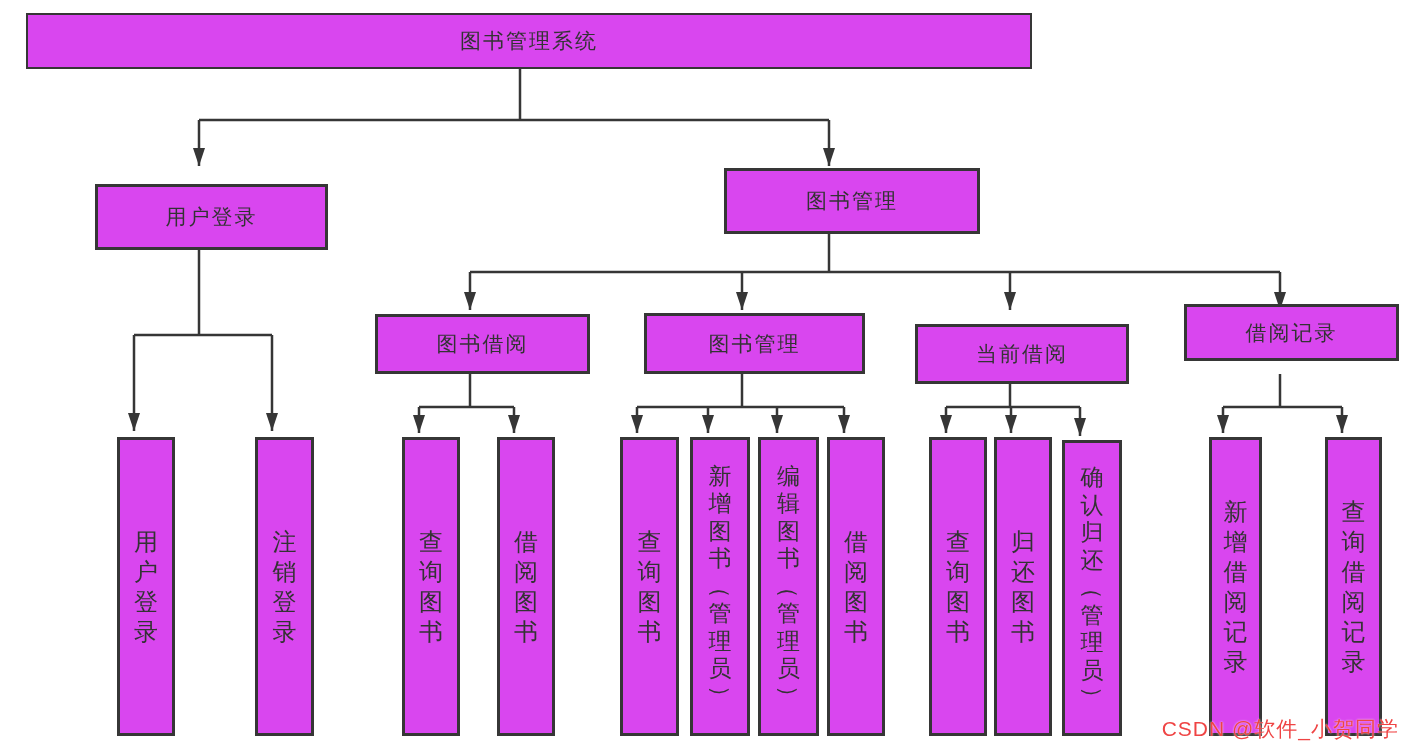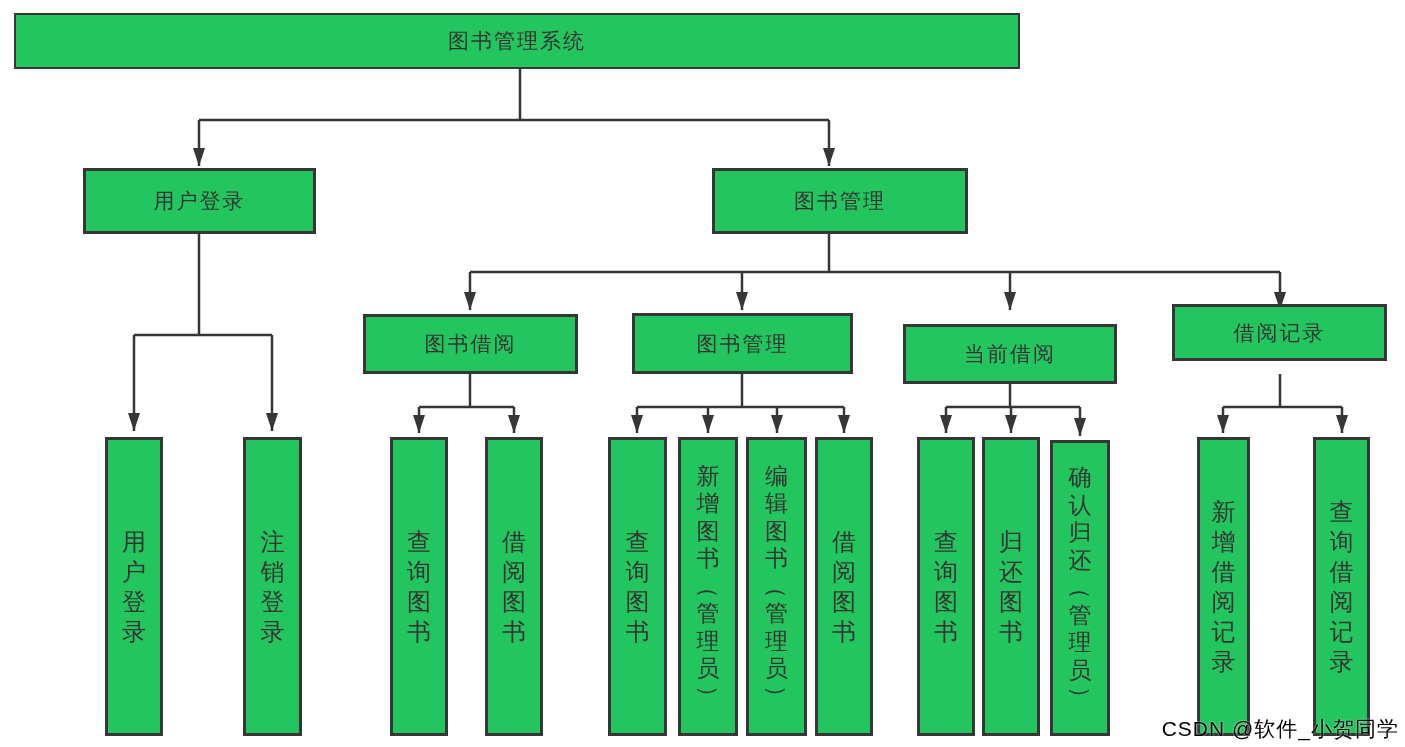--- a/index.html
+++ b/index.html
@@ -2,33 +2,33 @@
 <html><head>
 <meta charset="utf-8">
 <style>
   html,body{margin:0;padding:0;background:#ffffff;}
   .stage{
     position:relative;width:1405px;height:747px;background:#ffffff;
     font-family:"Liberation Sans","DejaVu Sans",sans-serif;overflow:hidden;
   }
   svg.wires{position:absolute;left:0;top:0;width:1405px;height:747px;}
   .node{
-    position:absolute;box-sizing:border-box;border:3px solid #363636;background:#22c55e;
-    display:flex;align-items:center;justify-content:center;color:#333333;
+    position:absolute;box-sizing:border-box;border:3px solid #363636;background:#d946ef;
+    display:flex;align-items:center;justify-content:center;color:#333333;margin-left:12px;
   }
   .lvl1{border-width:2px;}
   .hnode{font-size:21px;letter-spacing:2px;white-space:nowrap;}
   .vlabel{display:flex;flex-direction:column;align-items:center;font-size:24px;color:#333333;}
   .vc{display:block;height:30px;line-height:30px;text-align:center;}
   .vc.rot{transform:rotate(90deg);}
   .tight .vlabel{font-size:23px;}
   .tight .vc{height:27.5px;line-height:27.5px;}
   .watermark{
     position:absolute;right:6px;bottom:4px;font-size:21px;letter-spacing:1px;
-    color:#000000;text-shadow:0 0 2px rgba(255,255,255,.9);white-space:nowrap;
+    color:#ef4444;text-shadow:0 0 2px rgba(255,255,255,.9);white-space:nowrap;
   }
 </style>
 </head>
 <body>
 
 <div class="stage">
 
   <svg class="wires" viewBox="0 0 1405 747" xmlns="http://www.w3.org/2000/svg">
     <defs>
       <marker id="arr" viewBox="0 0 20 14" refX="19" refY="7" markerWidth="20" markerHeight="14" orient="auto" markerUnits="userSpaceOnUse">
@@ -76,21 +76,21 @@
       <path d="M1223 407 H1342"></path>
       <path d="M1223 407 V433" marker-end="url(#arr)"></path>
       <path d="M1342 407 V433" marker-end="url(#arr)"></path>
     </g>
   </svg>
 
   <div class="node lvl1" style="left:14px;top:13px;width:1006px;height:56px">
     <span class="hnode">图书管理系统</span>
   </div>
 
-  <div class="node" style="left:83px;top:168px;width:233px;height:66px">
+  <div class="node" style="left:83px;top:184px;width:233px;height:66px">
     <span class="hnode">用户登录</span>
   </div>
   <div class="node" style="left:712px;top:168px;width:256px;height:66px">
     <span class="hnode">图书管理</span>
   </div>
 
   <div class="node" style="left:363px;top:314px;width:215px;height:60px">
     <span class="hnode">图书借阅</span>
   </div>
   <div class="node" style="left:632px;top:313px;width:221px;height:61px">

